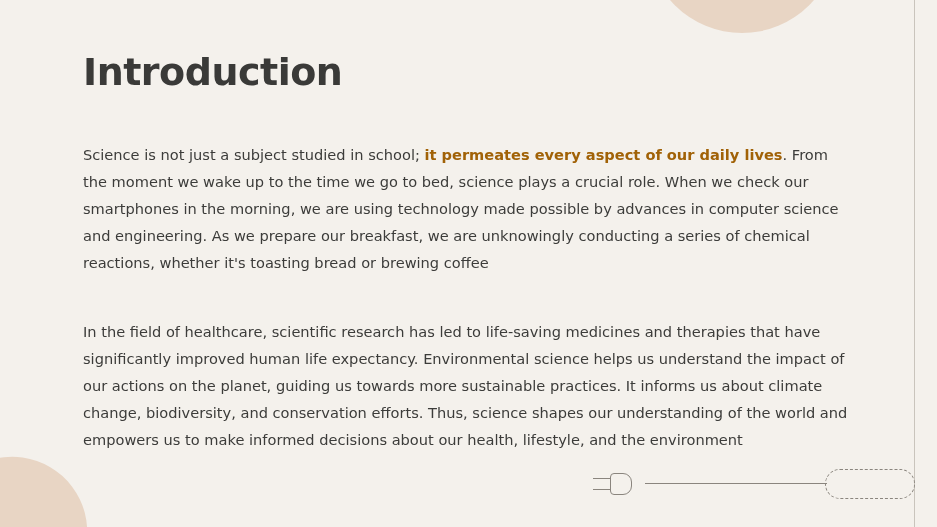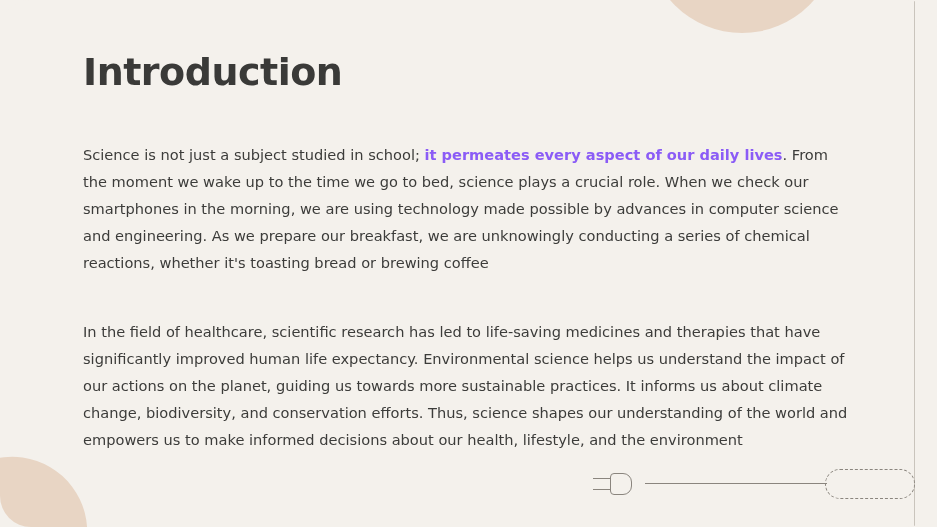--- a/index.html
+++ b/index.html
@@ -12,21 +12,20 @@
     overflow: hidden;
     background: #f4f1ec;
     font-family: "DejaVu Sans", sans-serif;
   }
   .slide {
     position: relative;
     width: 937px;
     height: 527px;
     background: #f4f1ec;
     overflow: hidden;
-    border-radius: 31px;
   }
   
   .blob-top {
     position: absolute;
     top: -92px;
     right: 100px;
     width: 190px;
     height: 125px;
     background: #e8d5c4;
     border-radius: 0 0 120px 120px;
@@ -114,21 +113,21 @@
   .para {
     font-family: "DejaVu Sans", sans-serif;
     font-size: 14.6px;
     line-height: 1.85;
     color: #3c3c3a;
     margin: 0 0 42px 0;
     max-width: 765px;
   }
   .para b {
     font-weight: bold;
-    color: #8b5cf6;
+    color: #a16207;
   }
 </style>
 </head>
 <body>
 
 <div class="slide">
 
   <div class="blob-top"></div>
   <div class="blob-bottom-left"></div>
   <div class="right-rule"></div>

